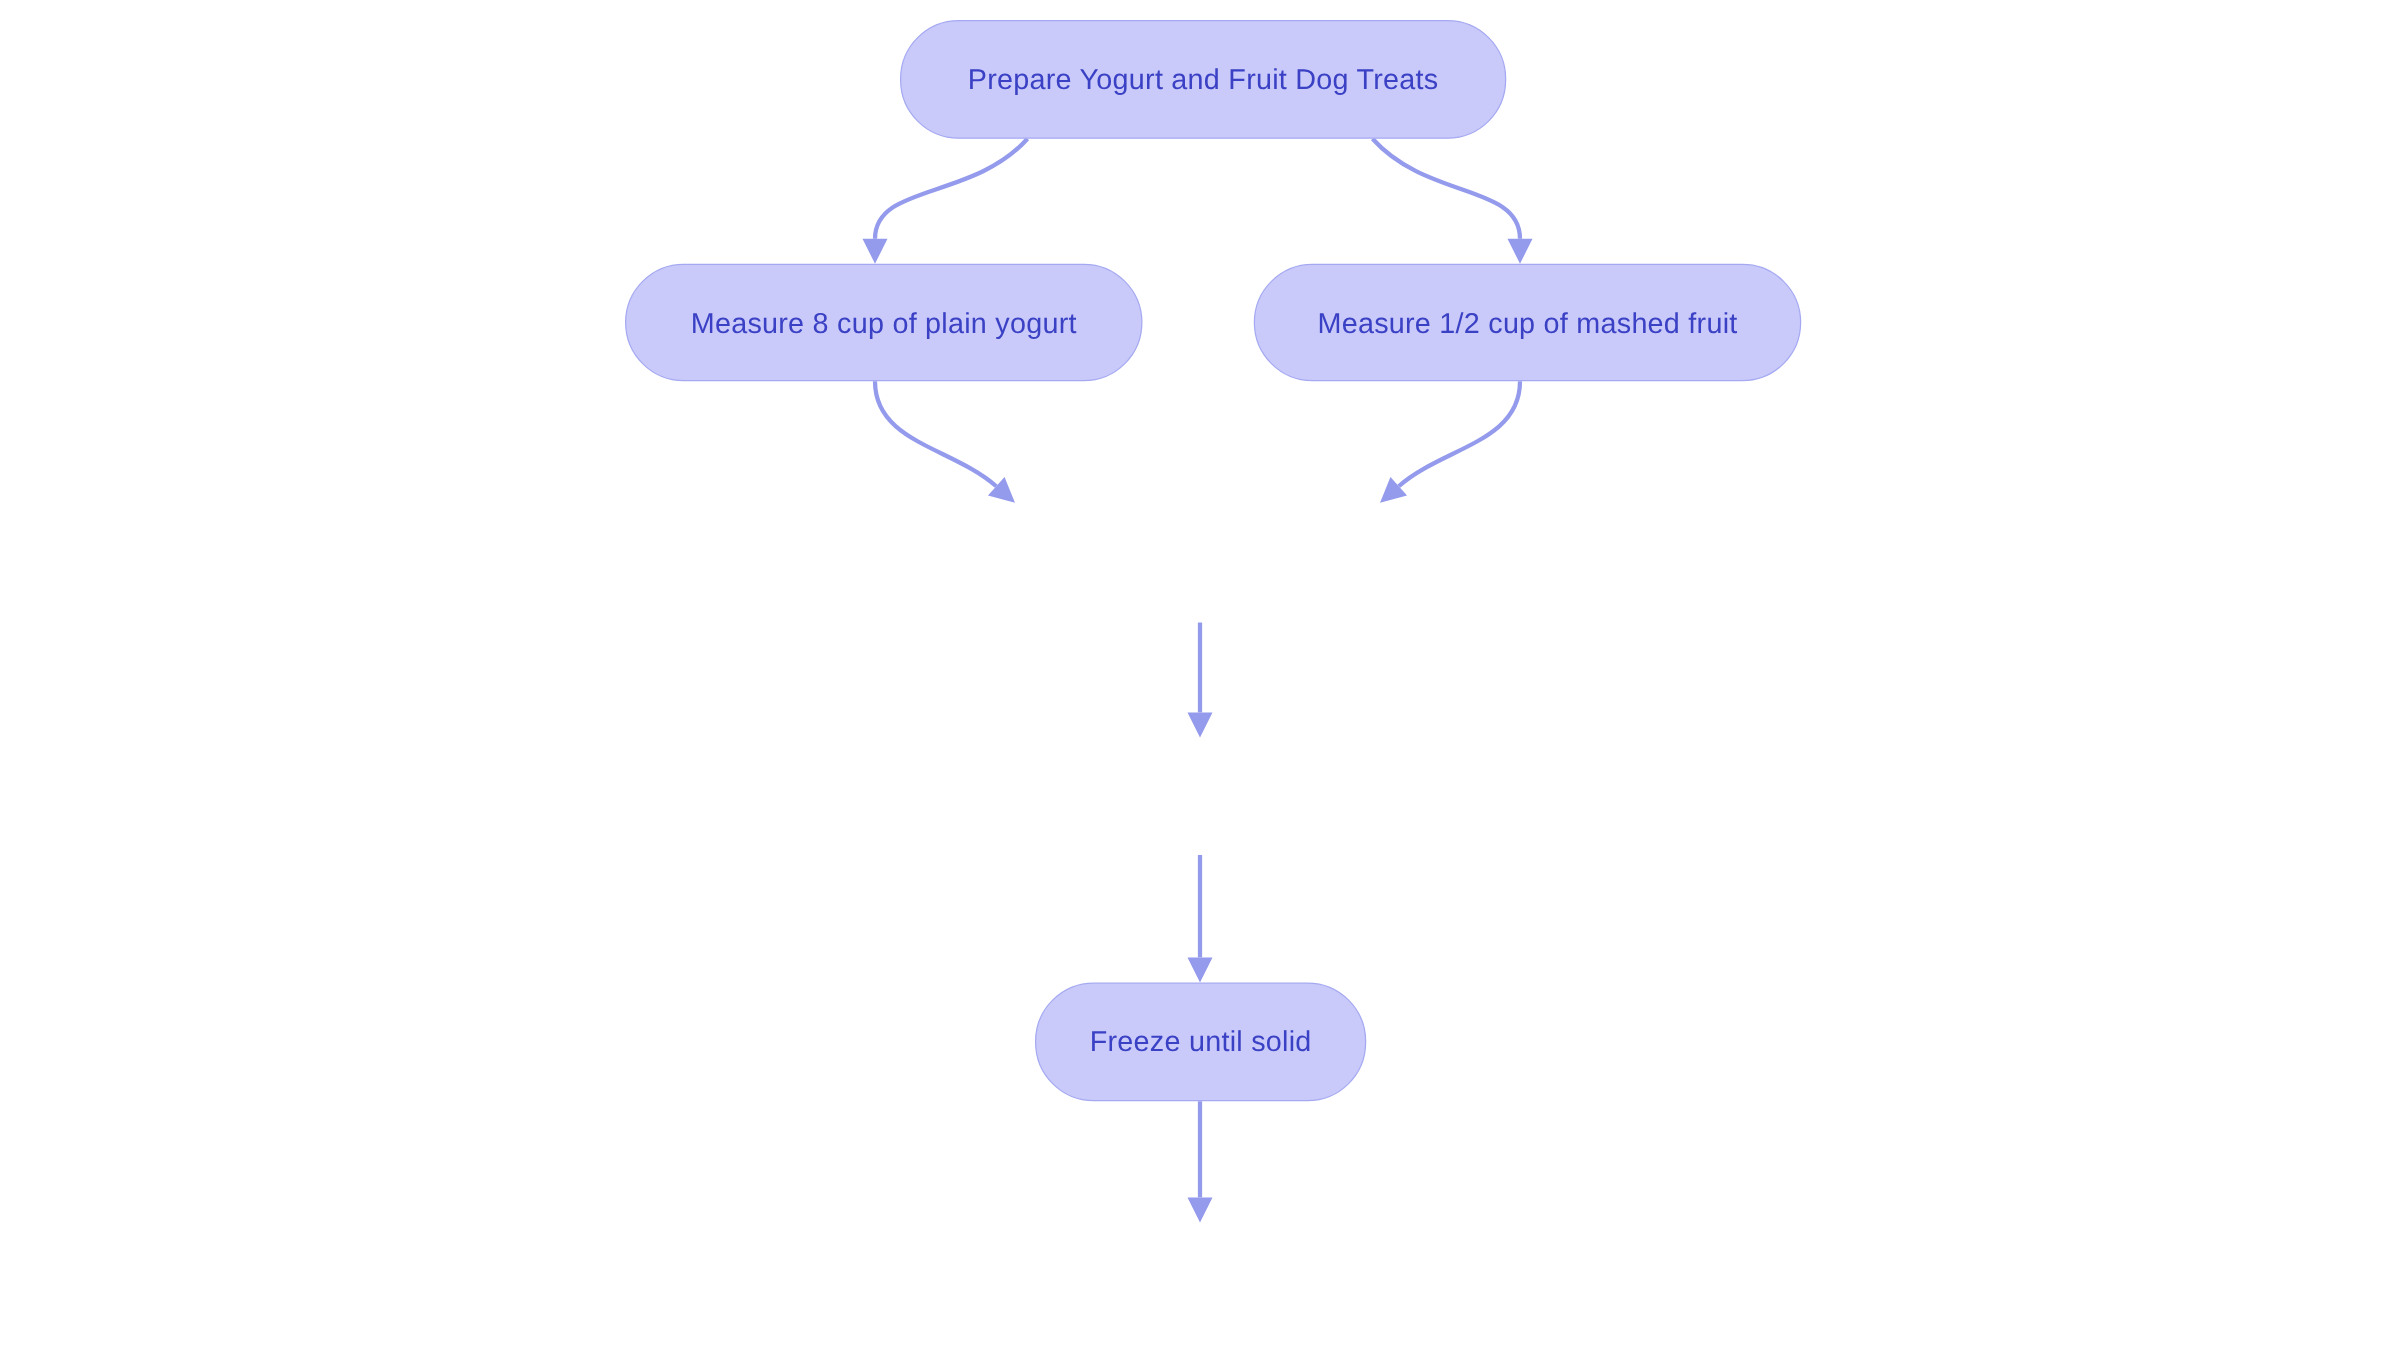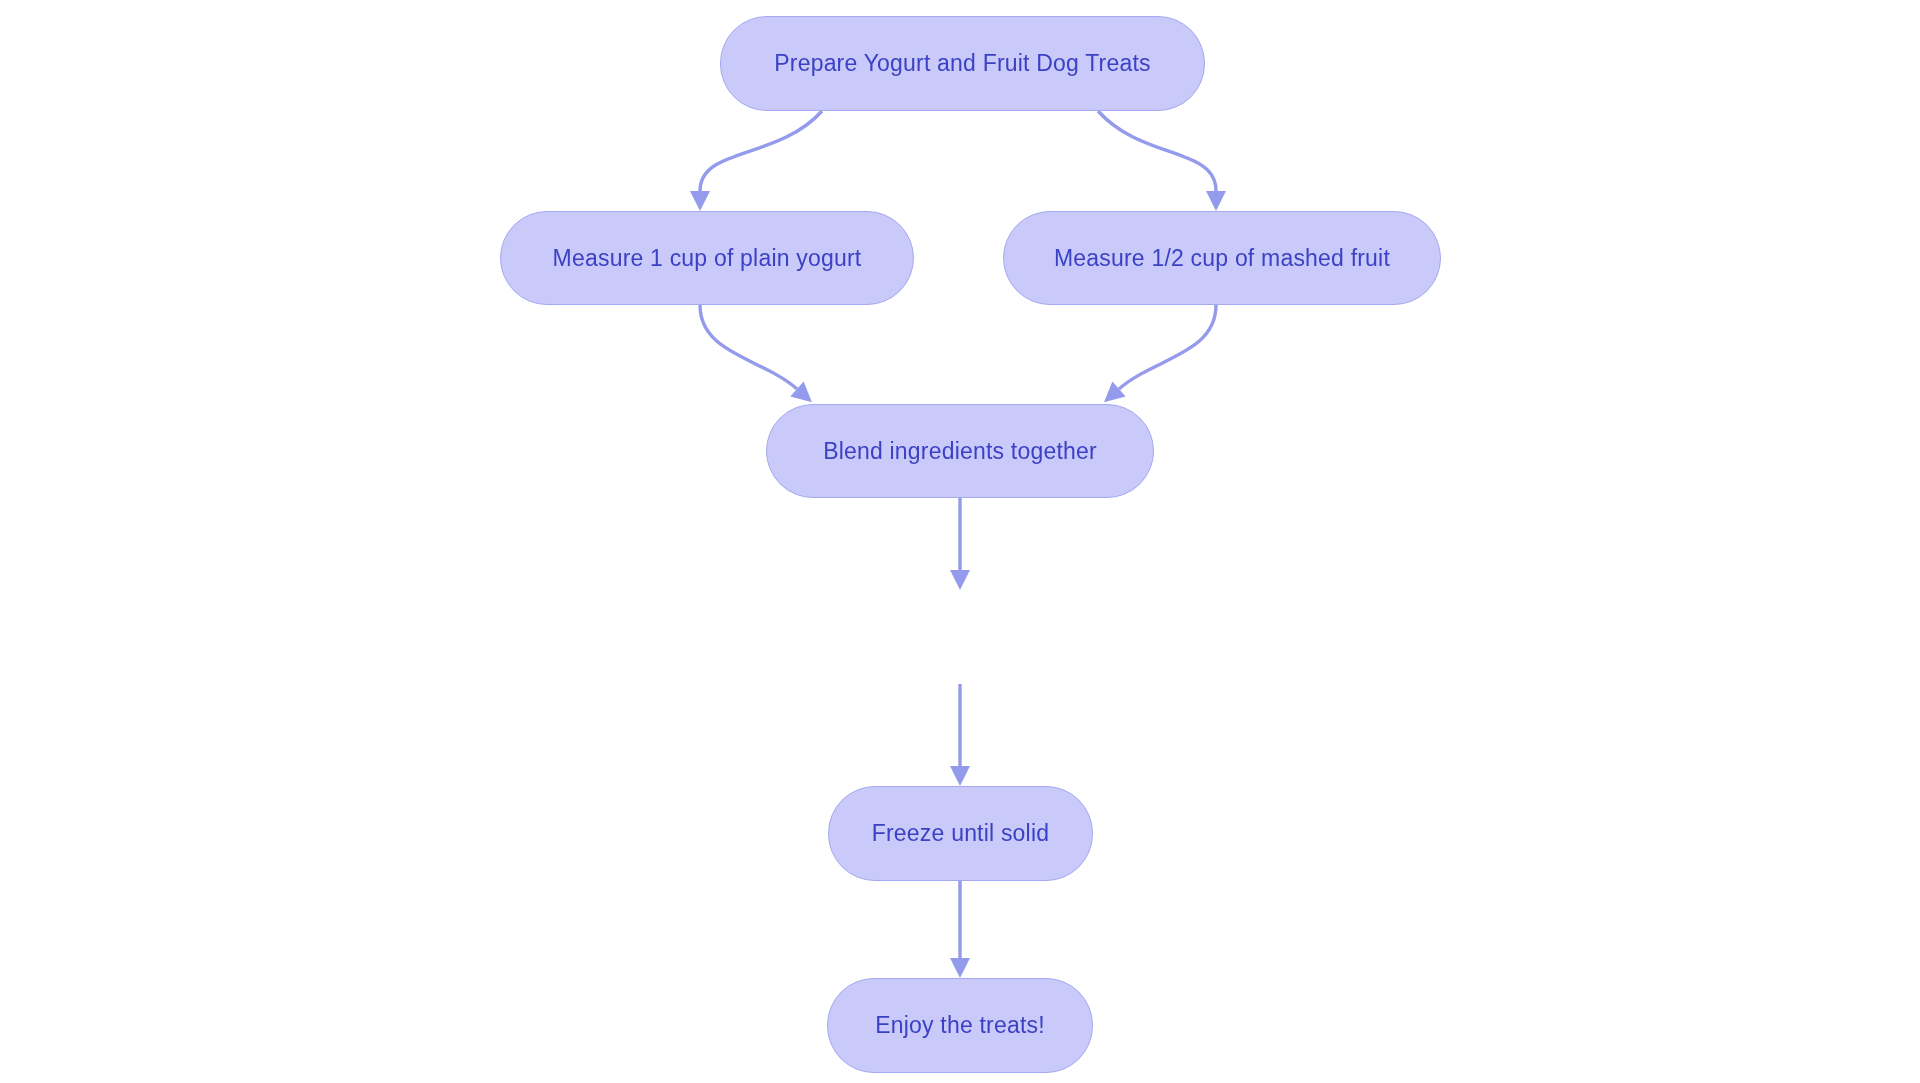--- a/index.html
+++ b/index.html
@@ -64,28 +64,22 @@
     <path class="edge" d="M 1216 305 C 1216 354, 1154 358, 1119 389" marker-end="url(#arrowhead)"></path>
     <path class="edge" d="M 960 498 L 960 570" marker-end="url(#arrowhead)"></path>
     <path class="edge" d="M 960 684 L 960 766" marker-end="url(#arrowhead)"></path>
     <path class="edge" d="M 960 881 L 960 958" marker-end="url(#arrowhead)"></path>
   </svg>
 
   <div class="node node-start">
     <span>Prepare Yogurt and Fruit Dog Treats</span>
   </div>
   <div class="node node-yogurt">
-    <span>Measure 1 cup of plain yogurt</span>
+    <span>Measure 8 cup of plain yogurt</span>
   </div>
   <div class="node node-fruit">
     <span>Measure 1/2 cup of mashed fruit</span>
   </div>
-  <div class="node node-blend">
-    <span>Blend ingredients together</span>
-  </div>
   <div class="node node-freeze">
     <span>Freeze until solid</span>
-  </div>
-  <div class="node node-enjoy">
-    <span>Enjoy the treats!</span>
   </div>
 
 </div>
 
 </body></html>

